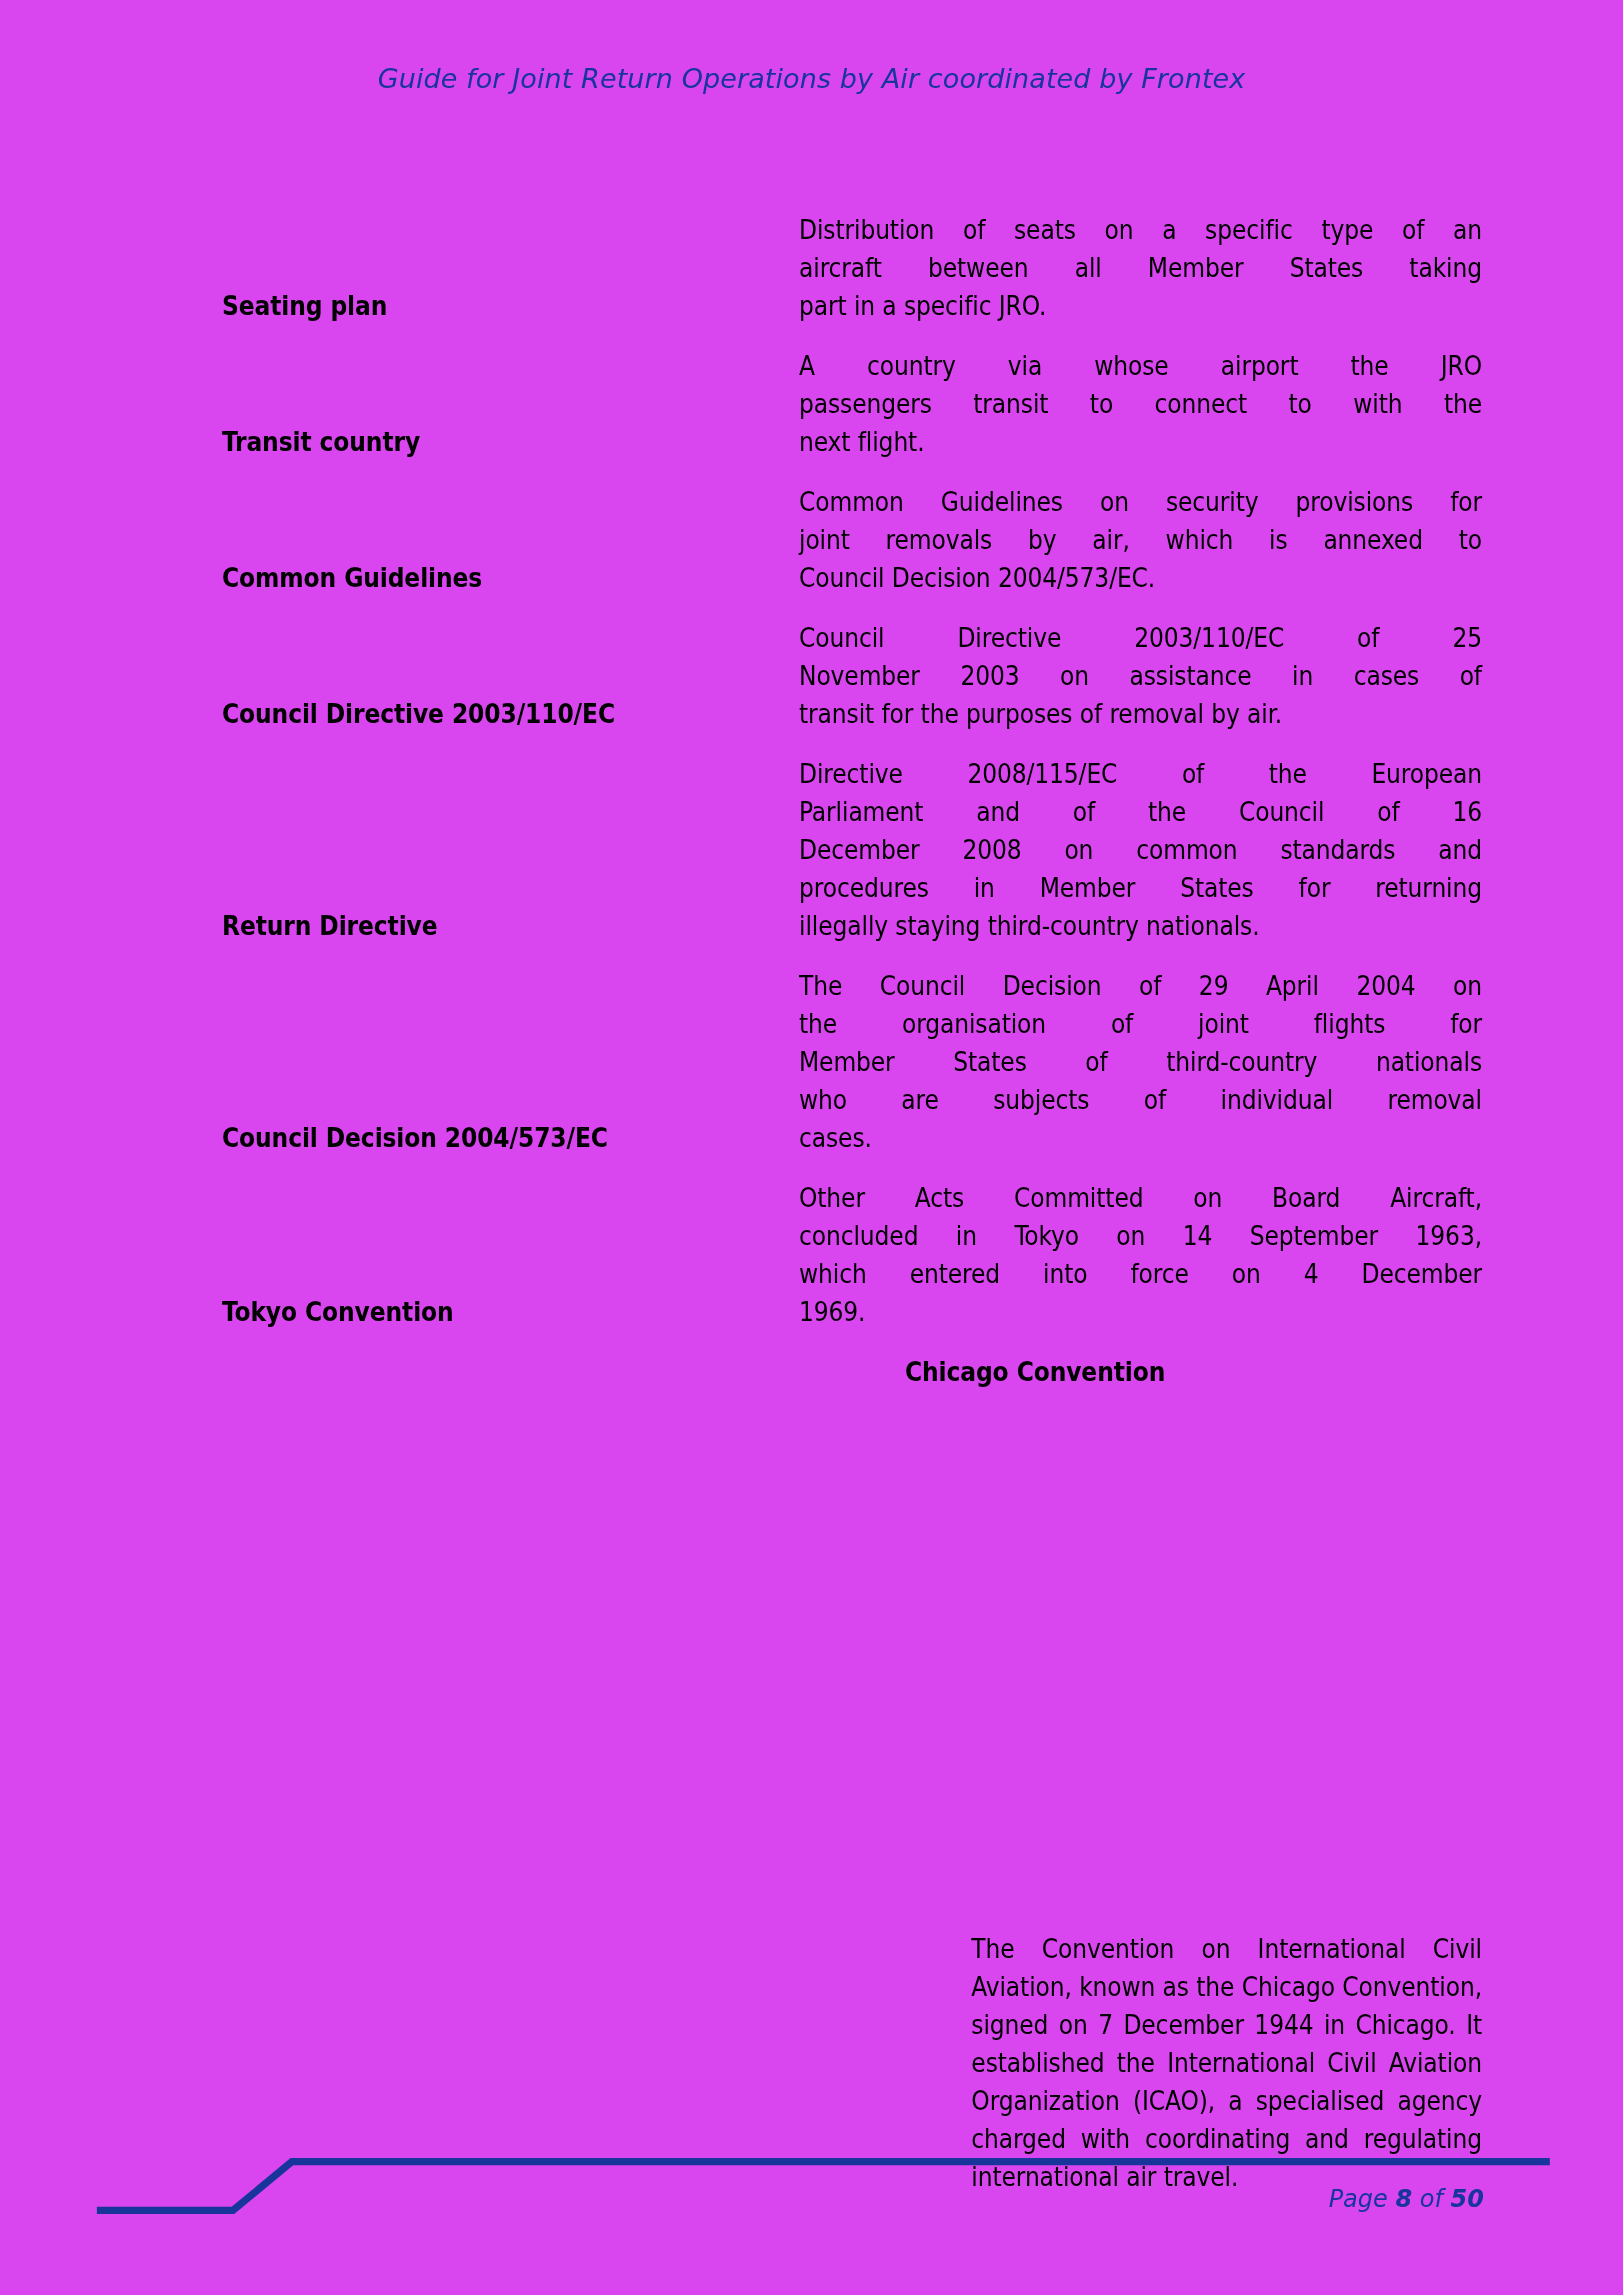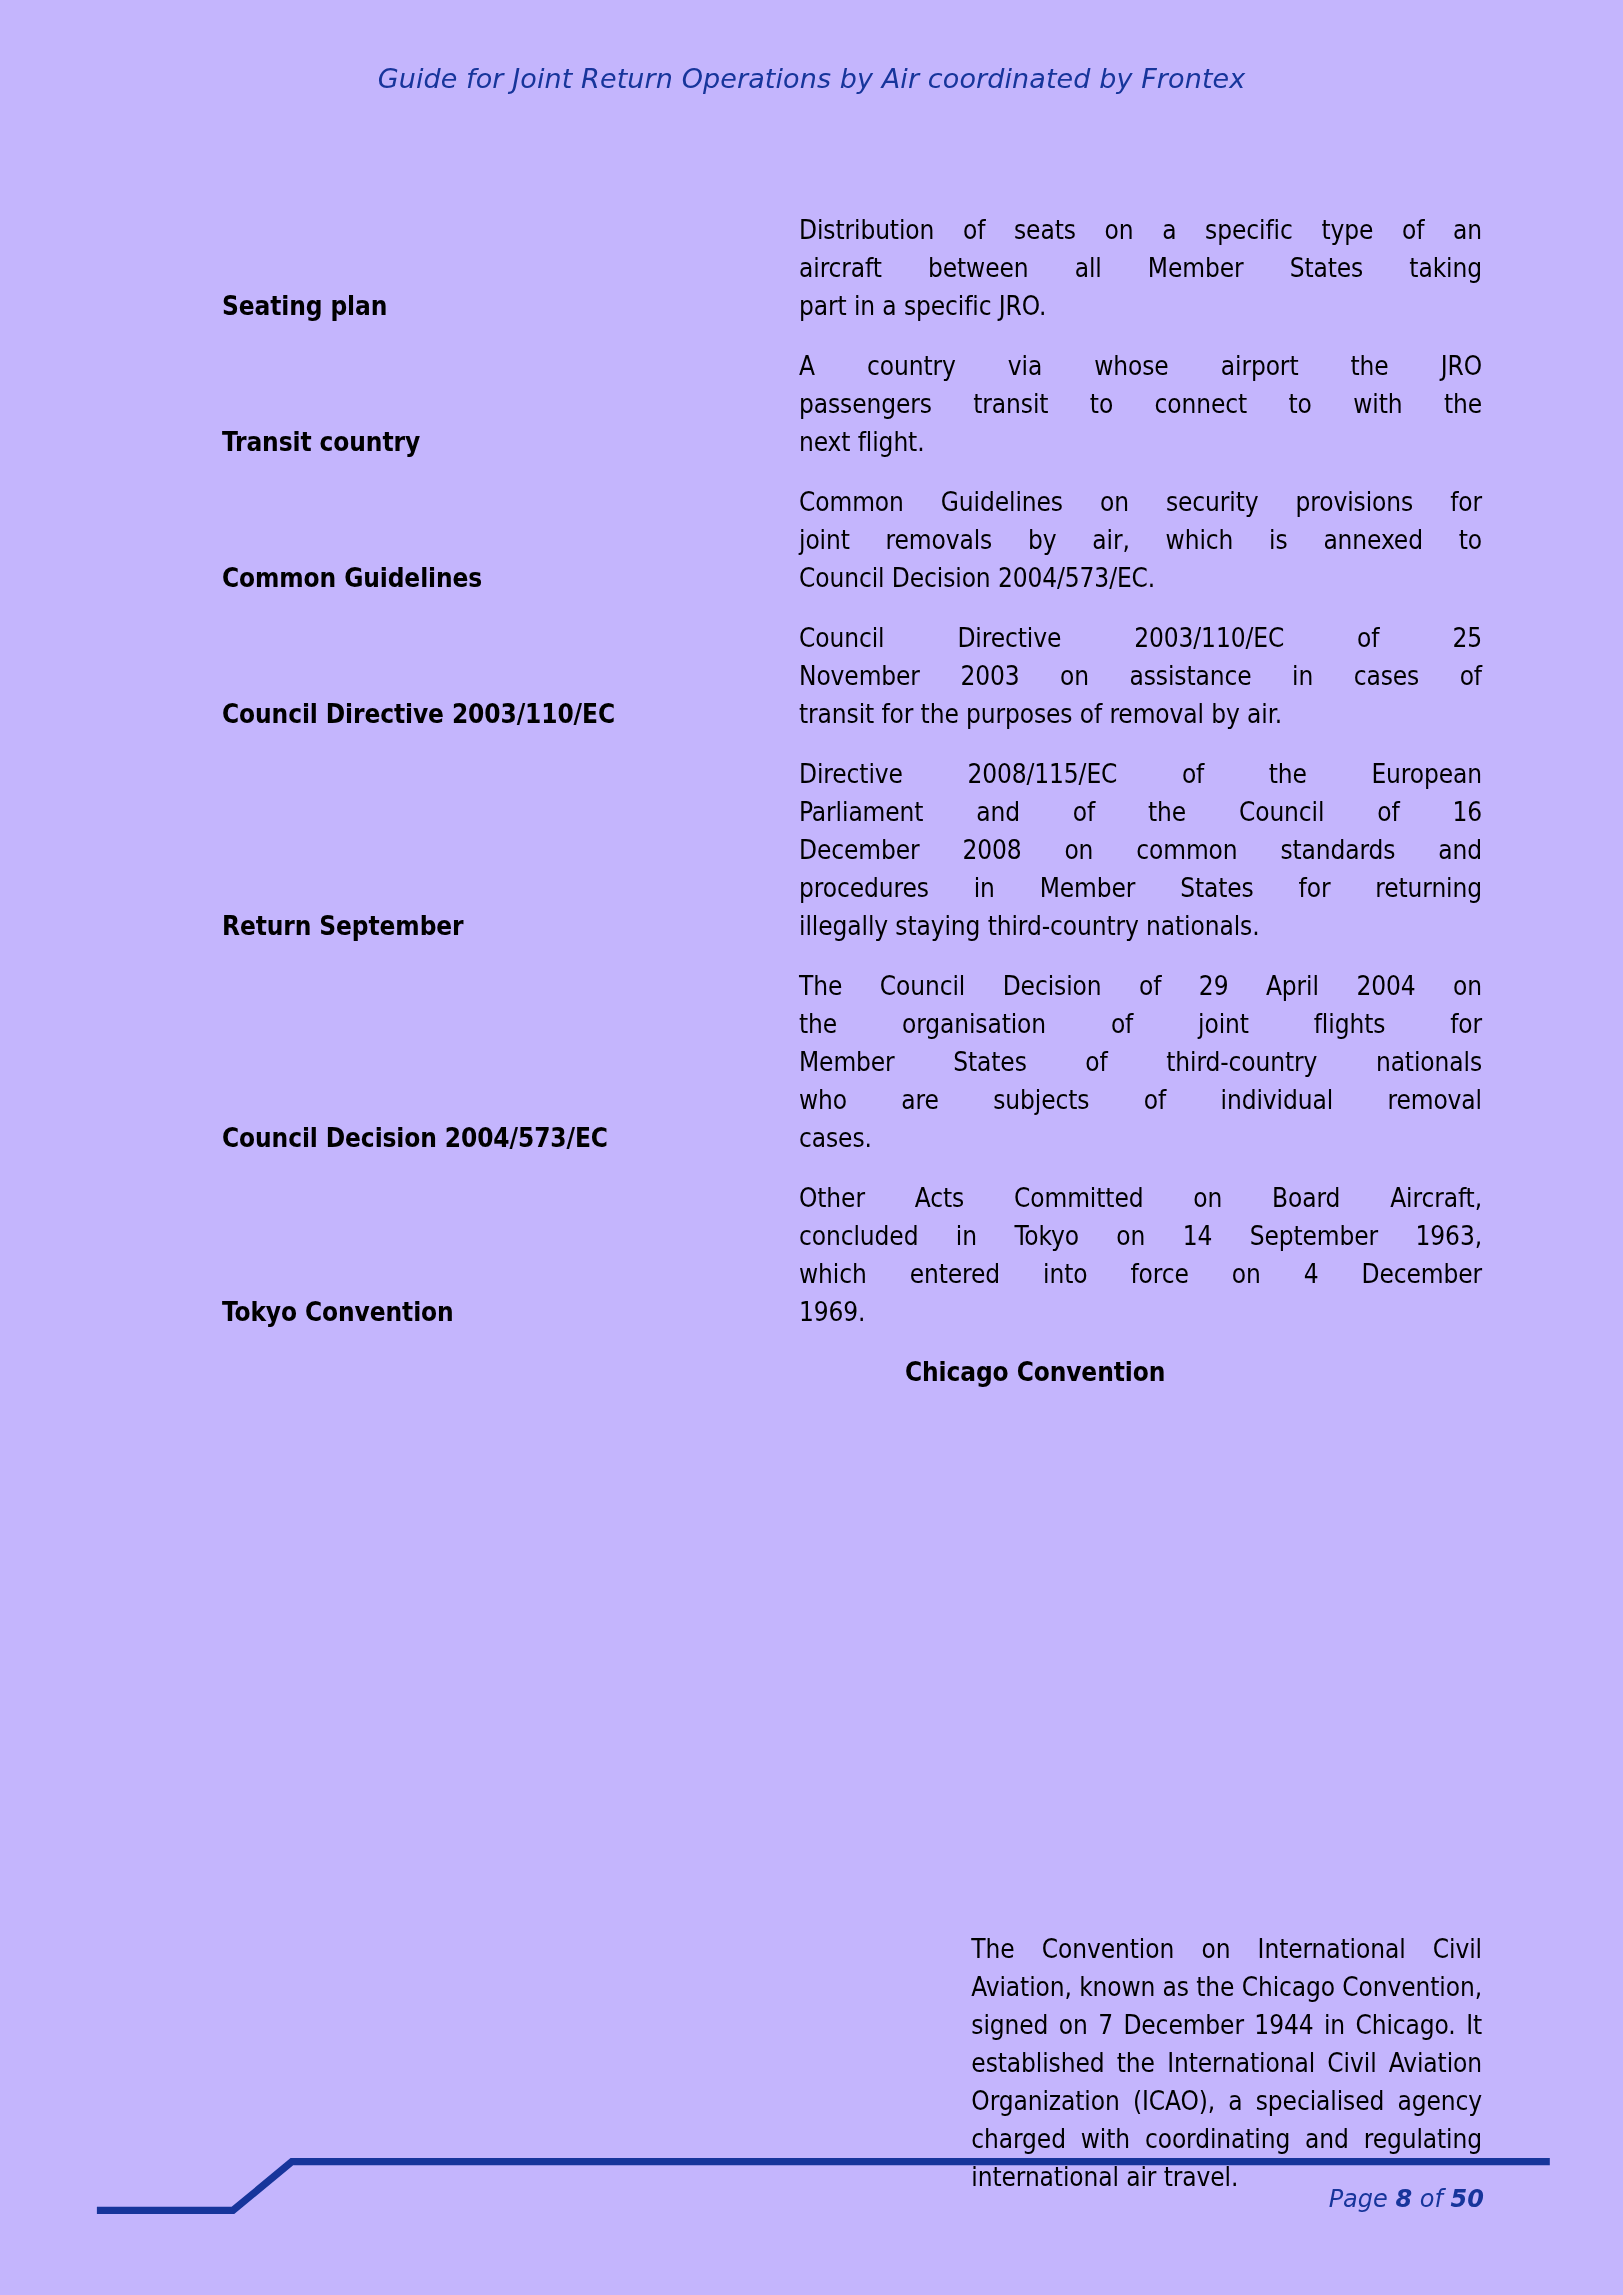--- a/index.html
+++ b/index.html
@@ -9,21 +9,21 @@
     background: #ffffff;
   }
   body {
     font-family: "Liberation Sans", "DejaVu Sans", sans-serif;
   }
 
   .page {
     position: relative;
     width: 1623px;
     height: 2295px;
-    background: #c4b5fd;
+    background: #d946ef;
     overflow: hidden;
     box-sizing: border-box;
   }
 
   
   .page-header {
     position: absolute;
     left: 0;
     top: 63px;
     width: 1623px;
@@ -167,21 +167,21 @@
       </div>
       <div class="glossary-entry">
         <div class="term">Council Directive 2003/110/EC</div>
         <div class="definition">
           <span class="jline">Council Directive 2003/110/EC of 25</span>
           <span class="jline">November 2003 on assistance in cases of</span>
           <span class="jline last">transit for the purposes of removal by air.</span>
         </div>
       </div>
       <div class="glossary-entry">
-        <div class="term">Return September</div>
+        <div class="term">Return Directive</div>
         <div class="definition">
           <span class="jline">Directive 2008/115/EC of the European</span>
           <span class="jline">Parliament and of the Council of 16</span>
           <span class="jline">December 2008 on common standards and</span>
           <span class="jline">procedures in Member States for returning</span>
           <span class="jline last">illegally staying third-country nationals.</span>
         </div>
       </div>
       <div class="glossary-entry">
         <div class="term">Council Decision 2004/573/EC</div>

